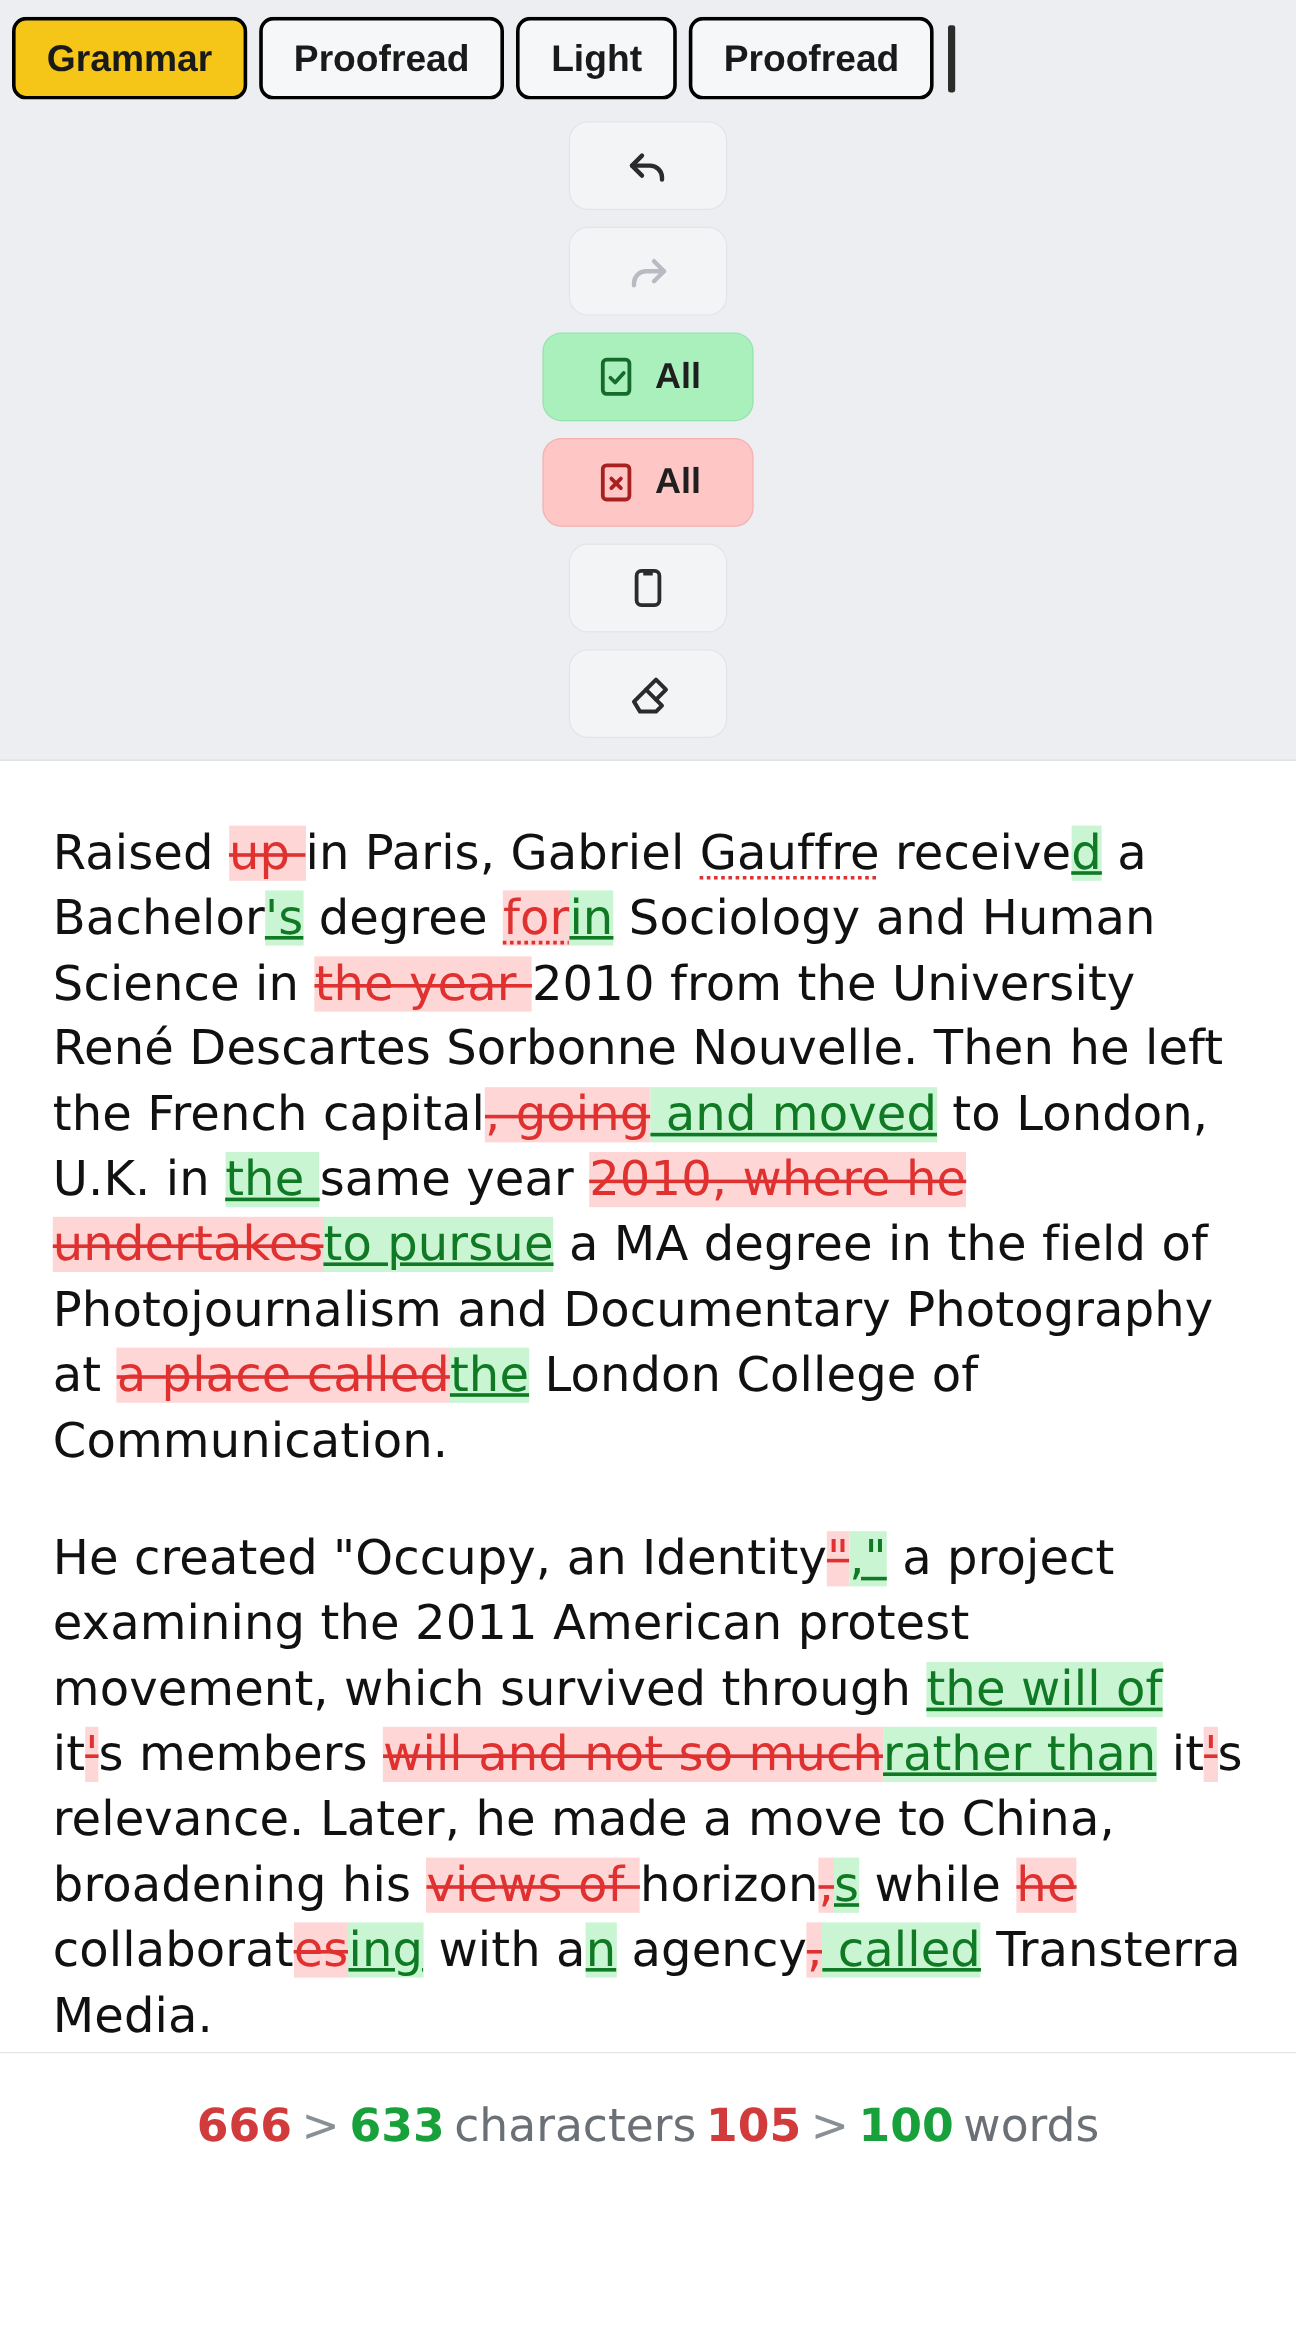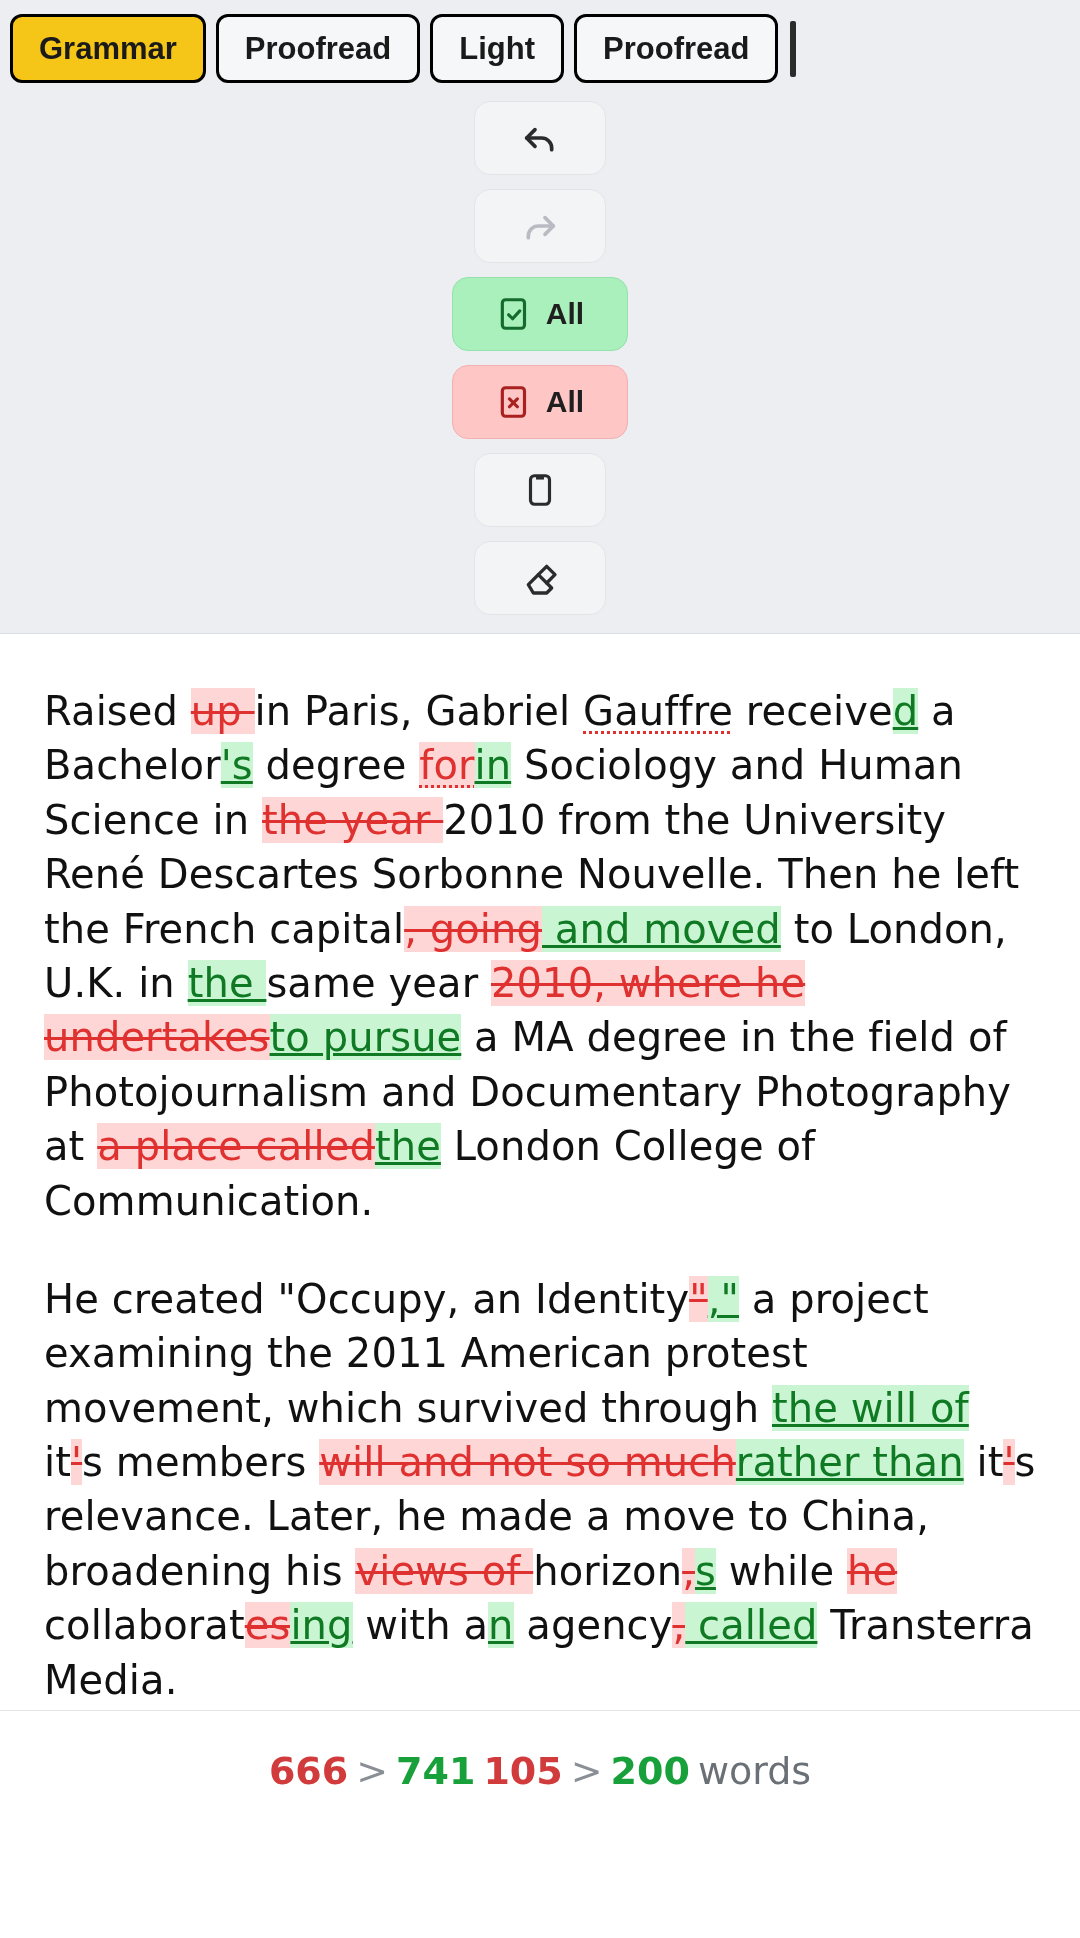--- a/index.html
+++ b/index.html
@@ -216,20 +216,21 @@
 
     <p><span>Raised </span><span class="del">up </span><span>in Paris, Gabriel </span><span class="spell">Gauffre</span><span> receive</span><span class="ins">d</span><span> a Bachelor</span><span class="ins">'s</span><span> degree </span><span class="del spell">for</span><span class="ins">in</span><span> Sociology and Human Science in </span><span class="del">the year </span><span>2010 from the University René Descartes Sorbonne Nouvelle. Then he left the French capital</span><span class="del">, going</span><span class="ins"> and moved</span><span> to London, U.K. in </span><span class="ins">the </span><span>same year </span><span class="del">2010, where he undertakes</span><span class="ins">to pursue</span><span> a MA degree in the field of Photojournalism and Documentary Photography at </span><span class="del">a place called</span><span class="ins">the</span><span> London College of Communication.</span></p>
 
     <p><span>He created "Occupy, an Identity</span><span class="del">"</span><span class="ins">,"</span><span> a project examining the 2011 American protest movement, which survived through </span><span class="ins">the will of</span><span> it</span><span class="del">'</span><span>s members </span><span class="del">will and not so much</span><span class="ins">rather than</span><span> it</span><span class="del">'</span><span>s relevance. Later, he made a move to China, broadening his </span><span class="del">views of </span><span>horizon</span><span class="del">,</span><span class="ins">s</span><span> while </span><span class="del">he </span><span>collaborat</span><span class="del">es</span><span class="ins">ing</span><span> with a</span><span class="ins">n</span><span> agency</span><span class="del">,</span><span class="ins"> called</span><span> Transterra Media.</span></p>
 
   </div>
 
   <div class="footer">
     <span class="f-old">666</span>
     <span class="f-arrow">&gt;</span>
-    <span class="f-new">741</span>
+    <span class="f-new">633</span>
+    <span class="f-unit">characters</span>
     <span class="f-old">105</span>
     <span class="f-arrow">&gt;</span>
-    <span class="f-new">200</span>
+    <span class="f-new">100</span>
     <span class="f-unit">words</span>
   </div>
 
 </div>
 
 </body></html>

